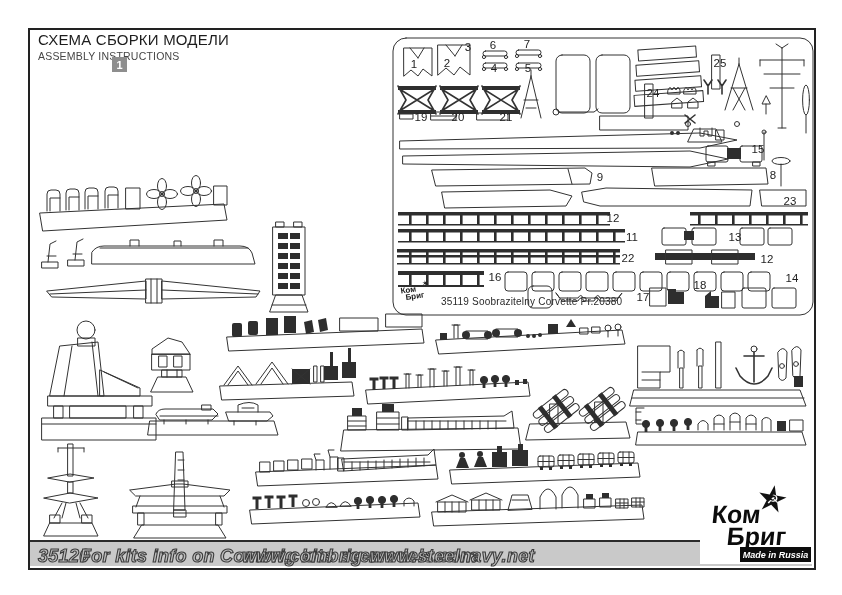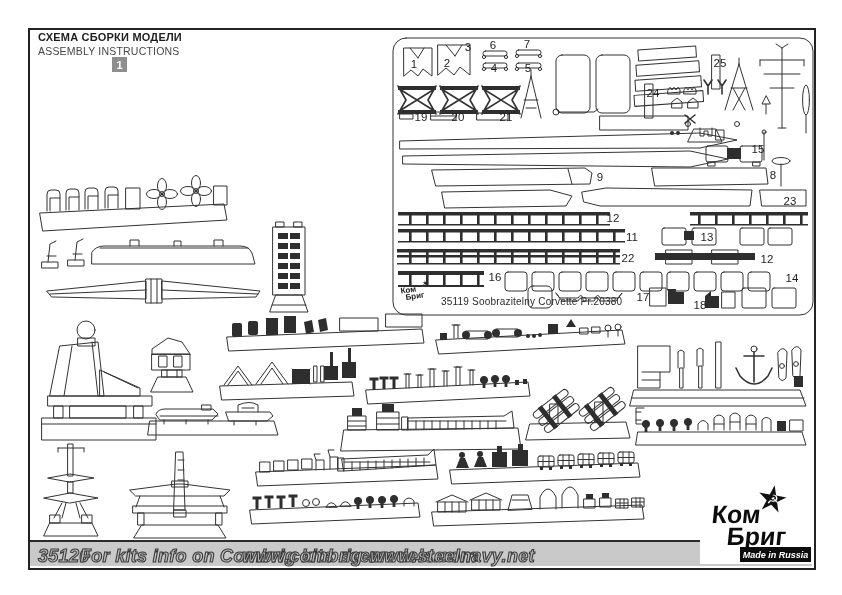--- a/index.html
+++ b/index.html
@@ -2,21 +2,21 @@
 <html><head>
 <meta charset="utf-8">
 <style>
   html,body{margin:0;padding:0;background:#fff;}
   #page{position:relative;width:842px;height:595px;background:#fff;overflow:hidden;
         font-family:"Liberation Sans",sans-serif;color:#222;}
   #border{position:absolute;left:28px;top:28px;width:784px;height:538px;border:2px solid #222;}
   .art{position:absolute;left:0;top:0;width:842px;height:595px;}
   
   #hdr{position:absolute;left:38px;top:31px;line-height:1.25;}
-  #hdr .ru{font-size:11px;font-weight:bold;letter-spacing:.2px;color:#1d1d1d;}
+  #hdr .ru{font-size:15px;font-weight:normal;letter-spacing:.2px;color:#1d1d1d;}
   #hdr .en{font-size:10.5px;color:#454545;letter-spacing:.2px;}
   #badge{position:absolute;left:112px;top:57px;width:15px;height:15px;background:#8e8e8e;
          color:#fff;font-size:11px;font-weight:bold;display:flex;align-items:center;justify-content:center;}
   
   #fret{position:absolute;left:393px;top:38px;width:420px;height:277px;}
   .pn{position:absolute;transform:translate(-50%,-50%);font-size:11.5px;color:#1e1e1e;white-space:nowrap;}
   #fretcap{position:absolute;left:48px;top:258px;font-size:10px;color:#2a2a2a;letter-spacing:.2px;}
   #fretlogo{position:absolute;left:8px;top:248px;transform:rotate(-8deg);line-height:.9;}
   #fretlogo .l1,#fretlogo .l2{font-size:8px;font-weight:bold;color:#1a1a1a;display:block;}
   #fretlogo .l2{margin-left:4px;}
@@ -573,26 +573,26 @@
     <span class="pn" style="left:75px;top:9px">3</span>
     <span class="pn" style="left:101px;top:30px">4</span>
     <span class="pn" style="left:135px;top:30px">5</span>
     <span class="pn" style="left:100px;top:7px">6</span>
     <span class="pn" style="left:134px;top:6px">7</span>
     <span class="pn" style="left:380px;top:137px">8</span>
     <span class="pn" style="left:207px;top:139px">9</span>
     <span class="pn" style="left:220px;top:180px">12</span>
     <span class="pn" style="left:239px;top:199px">11</span>
     <span class="pn" style="left:374px;top:221px">12</span>
-    <span class="pn" style="left:314px;top:199px">13</span>
+    <span class="pn" style="left:342px;top:199px">13</span>
     <span class="pn" style="left:399px;top:240px">14</span>
     <span class="pn" style="left:365px;top:111px">15</span>
     <span class="pn" style="left:102px;top:239px">16</span>
     <span class="pn" style="left:250px;top:259px">17</span>
-    <span class="pn" style="left:307px;top:267px">18</span>
+    <span class="pn" style="left:307px;top:247px">18</span>
     <span class="pn" style="left:28px;top:79px">19</span>
     <span class="pn" style="left:65px;top:79px">20</span>
     <span class="pn" style="left:113px;top:79px">21</span>
     <span class="pn" style="left:235px;top:220px">22</span>
     <span class="pn" style="left:397px;top:163px">23</span>
     <span class="pn" style="left:260px;top:55px">24</span>
     <span class="pn" style="left:327px;top:25px">25</span>
     <div id="fretcap">35119 Soobrazitelny Corvette Pr.20380</div>
     <div id="fretlogo">
       <span class="l1">Ком</span>

